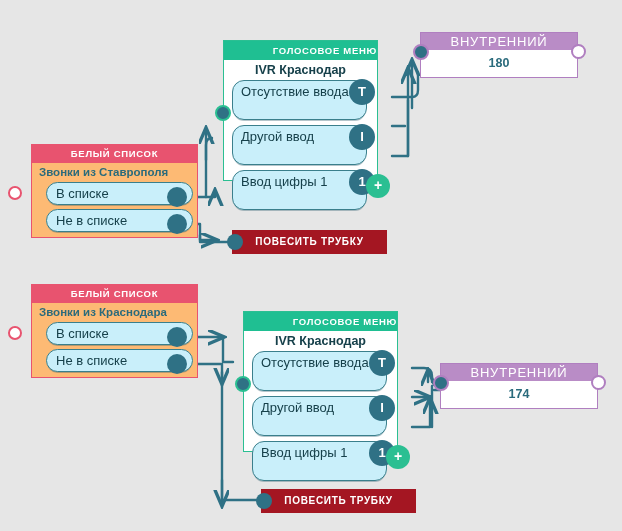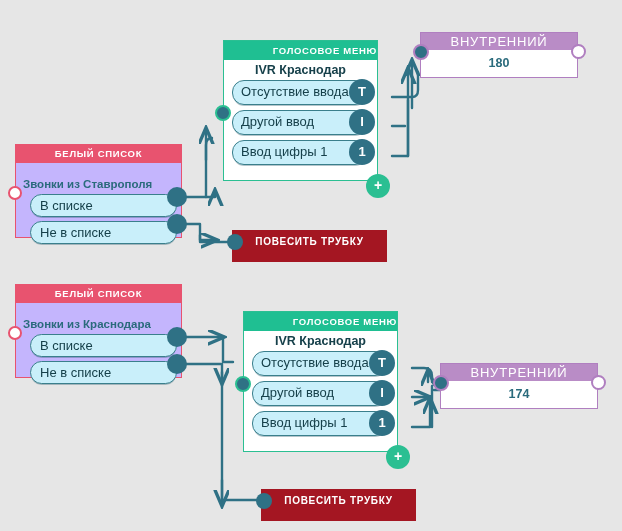--- a/index.html
+++ b/index.html
@@ -10,29 +10,29 @@
     overflow:hidden;
     position:relative;
   }
   #canvas{position:absolute;left:0;top:0;width:622px;height:531px;}
   svg.wires{position:absolute;left:0;top:0;width:622px;height:531px;pointer-events:none;}
 
   
   .node{position:absolute;box-sizing:border-box;}
 
   
-  .wl{background:#c4b5fd;border:1px solid #e8536f;}
+  .wl{background:#fdba74;border:1px solid #e8536f;margin-left:16px;}
   .wl-head{
     background:#e8536f;color:#ffffff;
     font-size:9.5px;font-weight:bold;letter-spacing:.7px;
     text-align:center;line-height:18px;height:18px;
   }
   .wl-sub{
     color:#2a6b7c;font-size:11.5px;font-weight:bold;
-    padding:14px 0 2px 7px;line-height:15px;
+    padding:2px 0 2px 7px;line-height:15px;
   }
   .wl-rows{padding:0 4px 5px 14px;}
   .pill{
     position:relative;box-sizing:border-box;
     height:23px;margin-bottom:4px;
     background:#c9effa;border:1px solid #3a7f8c;
     border-radius:12px;
     color:#16404a;font-size:13px;line-height:21px;
     padding-left:9px;
     box-shadow:0 2px 0 -1px rgba(40,90,105,.35);
@@ -74,21 +74,21 @@
     font-size:9.5px;font-weight:bold;letter-spacing:.7px;
     text-align:right;line-height:19px;height:19px;
   }
   .ivr-title{
     color:#16404a;font-size:12.5px;font-weight:bold;
     text-align:center;line-height:20px;height:20px;
   }
   .ivr-rows{padding:0 10px 8px 8px;}
   .ivr-pill{
     position:relative;box-sizing:border-box;
-    height:25px;margin-bottom:5px;
+    height:40px;margin-bottom:5px;
     background:#c9effa;border:1px solid #3a7f8c;
     border-radius:12px;
     color:#16404a;font-size:13px;line-height:22px;
     padding-left:8px;
     box-shadow:0 2px 0 -1px rgba(40,90,105,.35);
   }
   .key{
     position:absolute;right:-9px;top:-2px;
     width:26px;height:26px;border-radius:50%;
     background:#2f7185;color:#ffffff;
@@ -110,21 +110,21 @@
   }
   .sub-val{
     color:#2a6b7c;font-size:12.5px;font-weight:bold;
     text-align:center;line-height:26px;height:26px;
   }
 
   
   .hangup{
     background:#a41622;color:#ffffff;
     font-size:10px;font-weight:bold;letter-spacing:.7px;
-    text-align:center;line-height:24px;height:32px;
+    text-align:center;line-height:24px;height:24px;
   }
 </style>
 </head>
 <body>
 
 <div id="canvas">
 
   <svg class="wires" viewBox="0 0 622 531">
     <defs>
       <marker id="ah" markerWidth="8" markerHeight="8" refX="6" refY="3" orient="auto">

